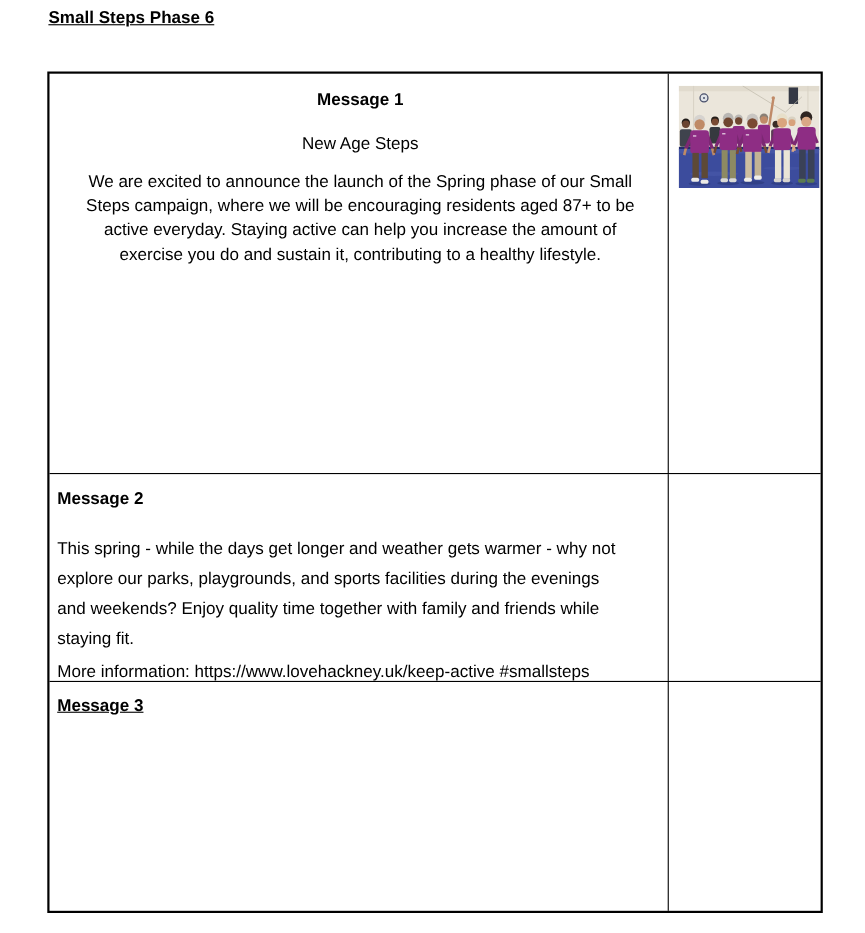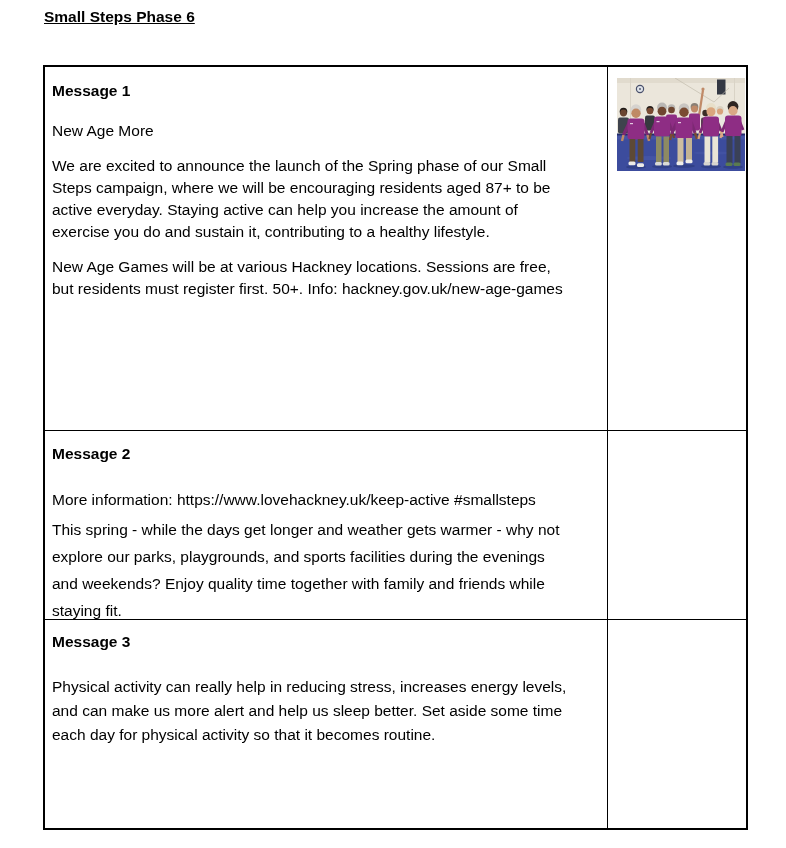--- a/index.html
+++ b/index.html
@@ -21,23 +21,23 @@
   .trow + .trow { border-top:1.5px solid #000;justify-content:center; }
   .r1 { height:363px; }
   .r2 { height:189px; }
   .r3 { height:209px; }
   .cell-text {
     width:562px; box-sizing:border-box; overflow:hidden;
     padding:13px 4px 0 7px; font-size:15.5px;
   }
   .r1 .cell-text { line-height:21.7px; }
   .r2 .cell-text { line-height:27px; padding-top:9px; }
-  .r3 .cell-text { line-height:24px; padding-top:10px; }
+  .r3 .cell-text { line-height:24px; padding-top:10px;text-decoration:underline; }
   .cell-text p { margin:0; white-space:pre-line; }
-  .r1 .cell-text p { margin-bottom:14px; }
+  .r1 .cell-text p { margin-bottom:14px;text-align:center; }
   .r2 .cell-text p { margin-bottom:3px; }
   .r3 .cell-text p { margin-bottom:16px; }
   .cell-text p.heading { font-weight:bold; }
   .r1 .cell-text p.heading { margin-bottom:18px; }
   .r2 .cell-text p.heading { margin-bottom:19px; }
   .r3 .cell-text p.heading { margin-bottom:21px; }
   .cell-photo {
     flex:1; border-left:1.5px solid #000; box-sizing:border-box;
     position:relative; overflow:hidden;
   }
@@ -51,27 +51,25 @@
 
 <div class="page">
 
   <h1 class="title">Small Steps Phase 6</h1>
 
   <div class="doc-table">
 
     <div class="trow r1">
       <div class="cell-text">
         <p class="heading">Message 1</p>
-        <p>New Age More</p>
+        <p>New Age Steps</p>
         <p>We are excited to announce the launch of the Spring phase of our Small
 Steps campaign, where we will be encouraging residents aged 87+ to be
 active everyday. Staying active can help you increase the amount of
 exercise you do and sustain it, contributing to a healthy lifestyle.</p>
-        <p>New Age Games will be at various Hackney locations. Sessions are free,
-but residents must register first. 50+. Info: hackney.gov.uk/new-age-games</p>
       </div>
       <div class="cell-photo">
         <svg class="photo" viewBox="0 0 128 93" preserveAspectRatio="none" role="img" aria-label="Group of older adults wearing purple t-shirts exercising together in a sports hall with a blue floor">
 
           <rect x="0" y="0" width="128" height="93" fill="#ebe6db"></rect>
           <rect x="0" y="0" width="128" height="5" fill="#d8d2c3" opacity="0.55"></rect>
           <rect x="13" y="0" width="1" height="57" fill="#d9d3c6"></rect>
           <rect x="117" y="0" width="1" height="57" fill="#d9d3c6"></rect>
 
           <circle cx="23" cy="11" r="3.6" fill="#dfe3e8" stroke="#49506b" stroke-width="1.2"></circle>
@@ -172,33 +170,30 @@
           <rect x="117.5" y="58" width="6" height="27" fill="#3a4157"></rect>
           <rect x="108.5" y="84.5" width="7" height="3.6" rx="1.5" fill="#5a7a50"></rect>
           <rect x="116.5" y="84.5" width="7" height="3.6" rx="1.5" fill="#5a7a50"></rect>
         </svg>
       </div>
     </div>
 
     <div class="trow r2">
       <div class="cell-text">
         <p class="heading">Message 2</p>
-        <p>More information: https://www.lovehackney.uk/keep-active #smallsteps</p>
         <p>This spring - while the days get longer and weather gets warmer - why not
 explore our parks, playgrounds, and sports facilities during the evenings
 and weekends? Enjoy quality time together with family and friends while
 staying fit.</p>
+        <p>More information: https://www.lovehackney.uk/keep-active #smallsteps</p>
       </div>
       <div class="cell-photo"></div>
     </div>
 
     <div class="trow r3">
       <div class="cell-text">
         <p class="heading">Message 3</p>
-        <p>Physical activity can really help in reducing stress, increases energy levels,
-and can make us more alert and help us sleep better. Set aside some time
-each day for physical activity so that it becomes routine.</p>
       </div>
       <div class="cell-photo"></div>
     </div>
 
   </div>
 </div>
 
 </body></html>

